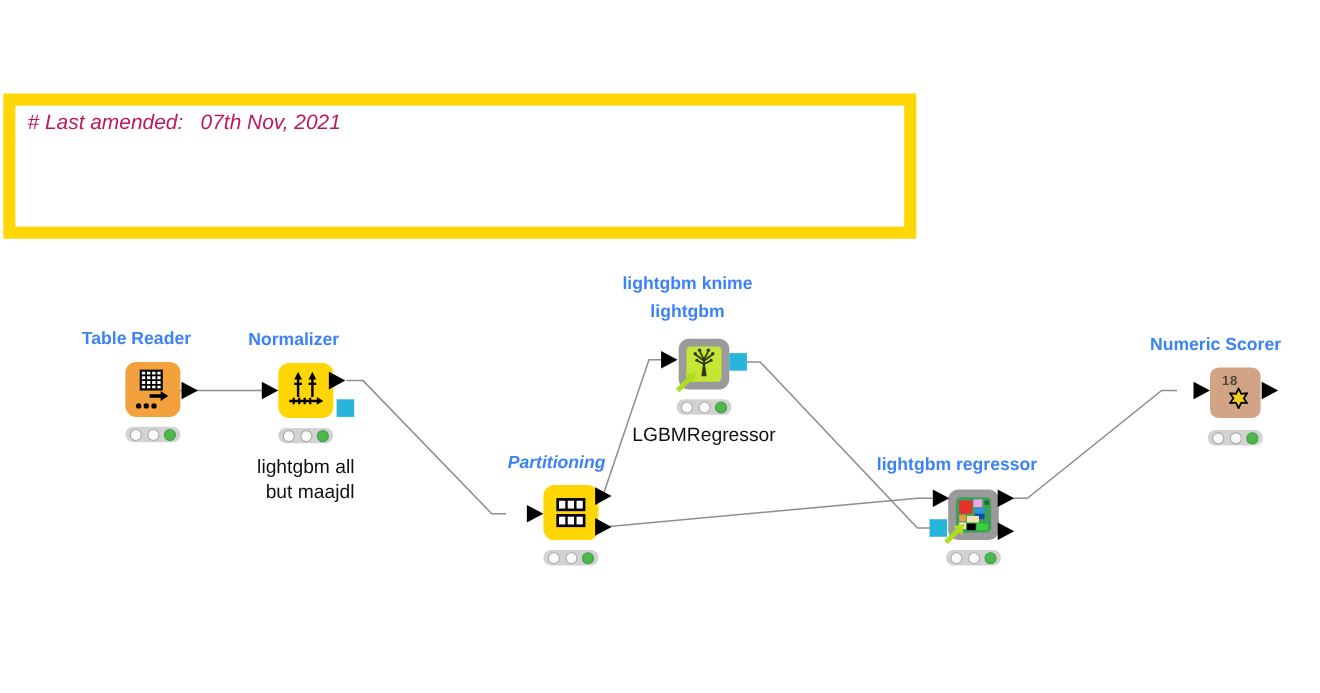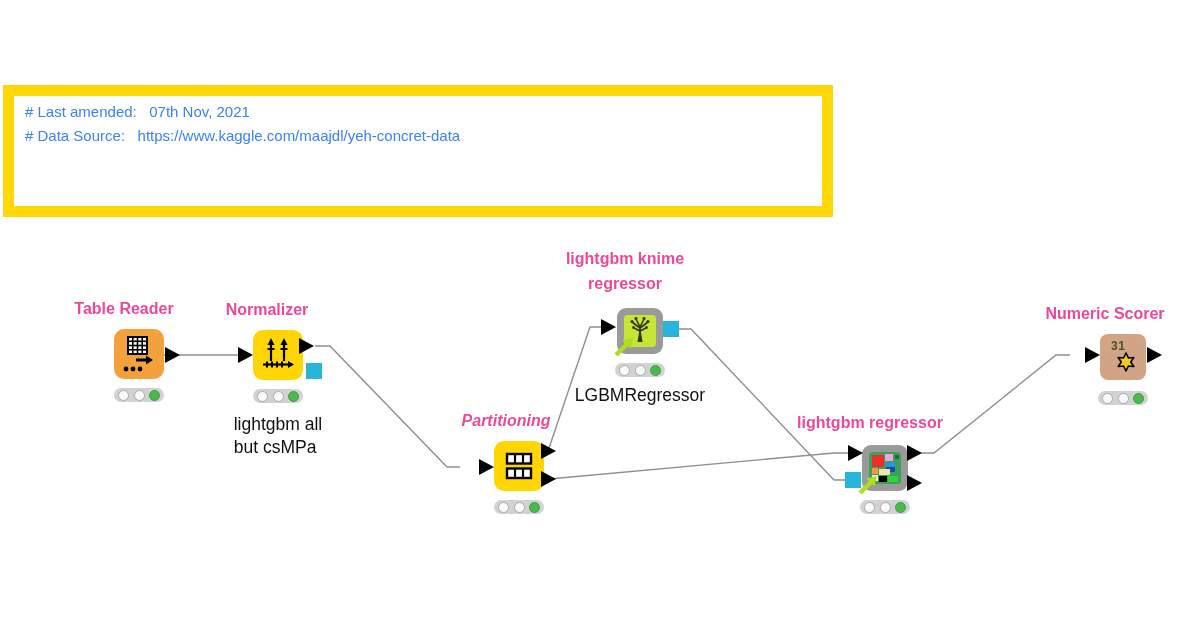--- a/index.html
+++ b/index.html
@@ -10,45 +10,45 @@
     font-family:"Liberation Sans", sans-serif;
     color:#111111;
   }
   
   .annotation {
     position:absolute; left:3px; top:85px; width:830px; height:132px;
     border:11px solid #FFD606; background:#ffffff;
     padding:4px 10px 0 11px;
   }
   .annotation .ann-line {
-    white-space:pre; font-size:15px; line-height:23.5px; color:#3b82f6;
+    white-space:pre; font-size:19px; line-height:23.5px; color:#be185d;font-style:italic;
   }
   
   svg.edges { position:absolute; left:0; top:0; z-index:1; }
   svg.edges polyline { fill:none; stroke:#8f8f8f; stroke-width:1.4; }
   
   .node { position:absolute; z-index:2; }
   .icon {
     position:relative; border-radius:10px;
   }
   .icon.sq50 { width:50px; height:50px; }
   .icon.framed { width:46px; height:46px; background:#9a9a9a; border-radius:9px; }
   .icon.framed .inner {
     position:absolute; left:7px; top:7px; width:32px; height:32px; border-radius:4px;
   }
   .node-title {
     position:absolute; bottom:calc(100% + 8px); left:calc(50% - 15px);
     transform:translateX(-50%);
     font-size:16px; font-weight:bold; line-height:25px;
-    white-space:nowrap; text-align:center; color:#ec4899;
+    white-space:nowrap; text-align:center; color:#3b82f6;
   }
   .node-caption {
     position:absolute; top:calc(100% + 33px); left:50%;
     transform:translateX(-50%);
-    font-size:17.5px; line-height:23px; white-space:nowrap; text-align:left; color:#111;
+    font-size:17.5px; line-height:23px; white-space:nowrap; text-align:right; color:#111;
   }
   .node-caption.close { top:calc(100% + 30px); }
   
   .tri {
     position:absolute; width:0; height:0;
     border-top:8px solid transparent; border-bottom:8px solid transparent;
     border-left:15px solid #000;
   }
   .mport { position:absolute; width:16px; height:16px; background:#29B5DB; }
   
@@ -68,21 +68,20 @@
     color:#4d4d33; letter-spacing:0.5px;
   }
 </style>
 </head>
 <body>
 
 <div id="canvas">
 
   <div class="annotation">
     <div class="ann-line"># Last amended:   07th Nov, 2021</div>
-    <div class="ann-line"># Data Source:   https://www.kaggle.com/maajdl/yeh-concret-data</div>
   </div>
 
   <svg class="edges" width="1200" height="630">
     <polyline points="151,355 239,355"></polyline>
     <polyline points="315,346 330,346 447,467 460,467"></polyline>
     <polyline points="536,451 548,451 590,327 601,327"></polyline>
     <polyline points="536,479 549,479 834,453 848,453"></polyline>
     <polyline points="678,329 691,329 834,480 845,480"></polyline>
     <polyline points="921,453 934,453 1056,355 1070,355"></polyline>
   </svg>
@@ -136,21 +135,21 @@
       <div class="tri" style="left:46px; top:8px;"></div>
       <div class="mport" style="left:53px; top:33px;"></div>
     </div>
     <div class="traffic">
       <div class="dot d1"></div>
         <div class="dot d2"></div>
         <div class="dot d3 on"></div>
     </div>
     <div class="node-caption">
       <div>lightgbm all</div>
-      <div>but csMPa</div>
+      <div>but maajdl</div>
     </div>
   </div>
 
   <div class="node" style="left:494px; top:441px;font-style:italic;">
     <div class="node-title" style="left:calc(50% - 13px);">Partitioning</div>
     <div class="icon sq50" style="background:#FFD504;">
       <svg width="50" height="50" viewBox="0 0 50 50">
         <rect x="13" y="13" width="24" height="9.5" fill="#ffffff" stroke="#000" stroke-width="2.4"></rect>
         <line x1="21" y1="13" x2="21" y2="22.5" stroke="#000" stroke-width="2.2"></line>
         <line x1="29" y1="13" x2="29" y2="22.5" stroke="#000" stroke-width="2.2"></line>
@@ -165,21 +164,21 @@
     <div class="traffic">
       <div class="dot d1"></div>
         <div class="dot d2"></div>
         <div class="dot d3 on"></div>
     </div>
   </div>
 
   <div class="node" style="left:617px; top:308px;">
     <div class="node-title" style="bottom:calc(100% + 12px);">
       <div>lightgbm knime</div>
-      <div>regressor</div>
+      <div>lightgbm</div>
     </div>
     <div class="icon framed">
       <div class="inner" style="background:#C6E636;">
         <svg width="32" height="32" viewBox="0 0 32 32">
           <g stroke="#2f3810" stroke-width="1.6" fill="none">
             <path d="M16,26 L16,12"></path>
             <path d="M16,13 L8,7"></path>
             <path d="M16,12 L12,4"></path>
             <path d="M16,12 L20,4"></path>
             <path d="M16,13 L24,7"></path>
@@ -245,21 +244,21 @@
     <div class="traffic">
       <div class="dot d1"></div>
         <div class="dot d2"></div>
         <div class="dot d3 on"></div>
     </div>
   </div>
 
   <div class="node" style="left:1085px; top:334px;margin-left:15px;">
     <div class="node-title" style="left:calc(50% - 18px);">Numeric Scorer</div>
     <div class="icon" style="width:46px; height:46px; background:#D2A384; border-radius:8px;">
-      <div class="icon-num">31</div>
+      <div class="icon-num">18</div>
       <svg width="46" height="46" viewBox="0 0 46 46">
         <polygon points="26,19 28.4,24 33.8,23.5 30.7,28 33.8,32.5 28.4,32 26,37 23.6,32 18.2,32.5 21.3,28 18.2,23.5 23.6,24" fill="#F2CE1B" stroke="#000" stroke-width="1.6" stroke-linejoin="round"></polygon>
       </svg>
       <div class="tri" style="left:-15px; top:13px;"></div>
       <div class="tri" style="left:47px; top:13px;"></div>
     </div>
     <div class="traffic" style="top:calc(100% + 11px);">
       <div class="dot d1"></div>
         <div class="dot d2"></div>
         <div class="dot d3 on"></div>

